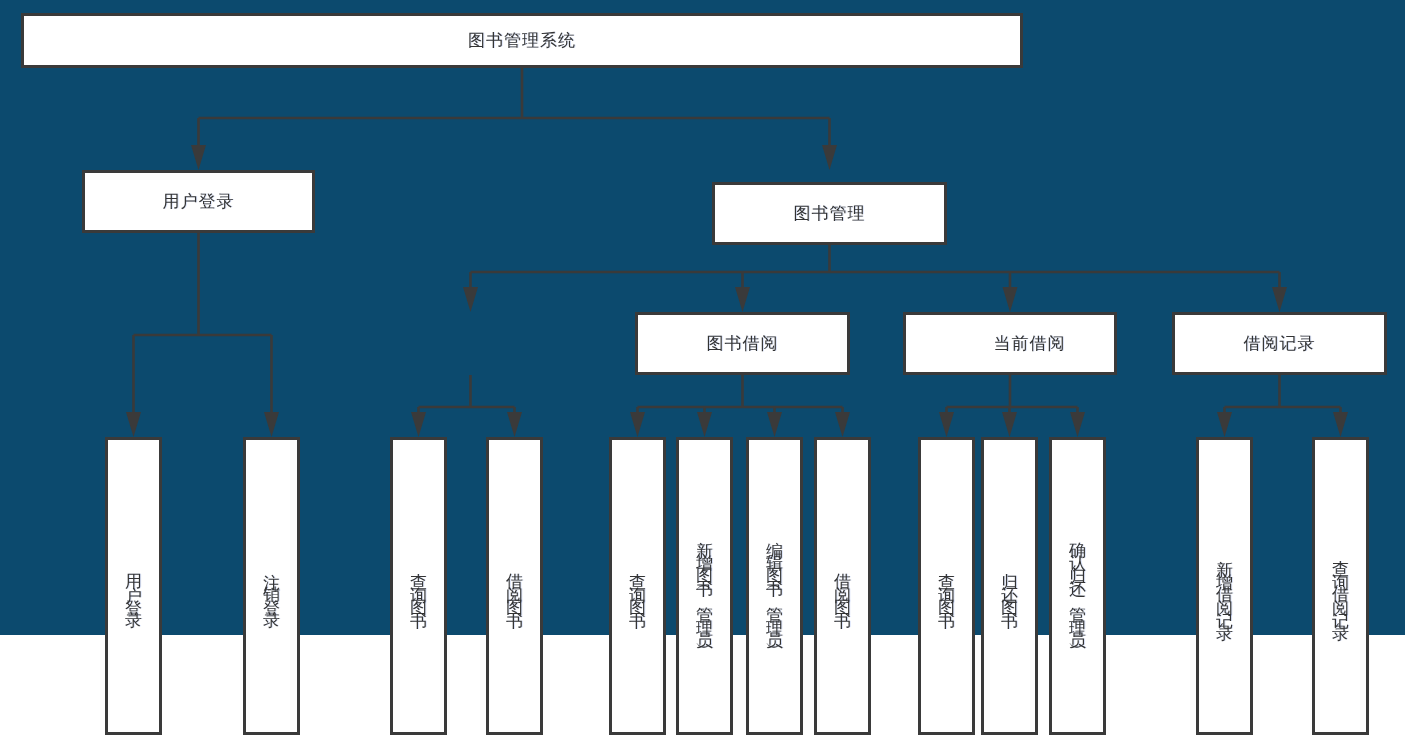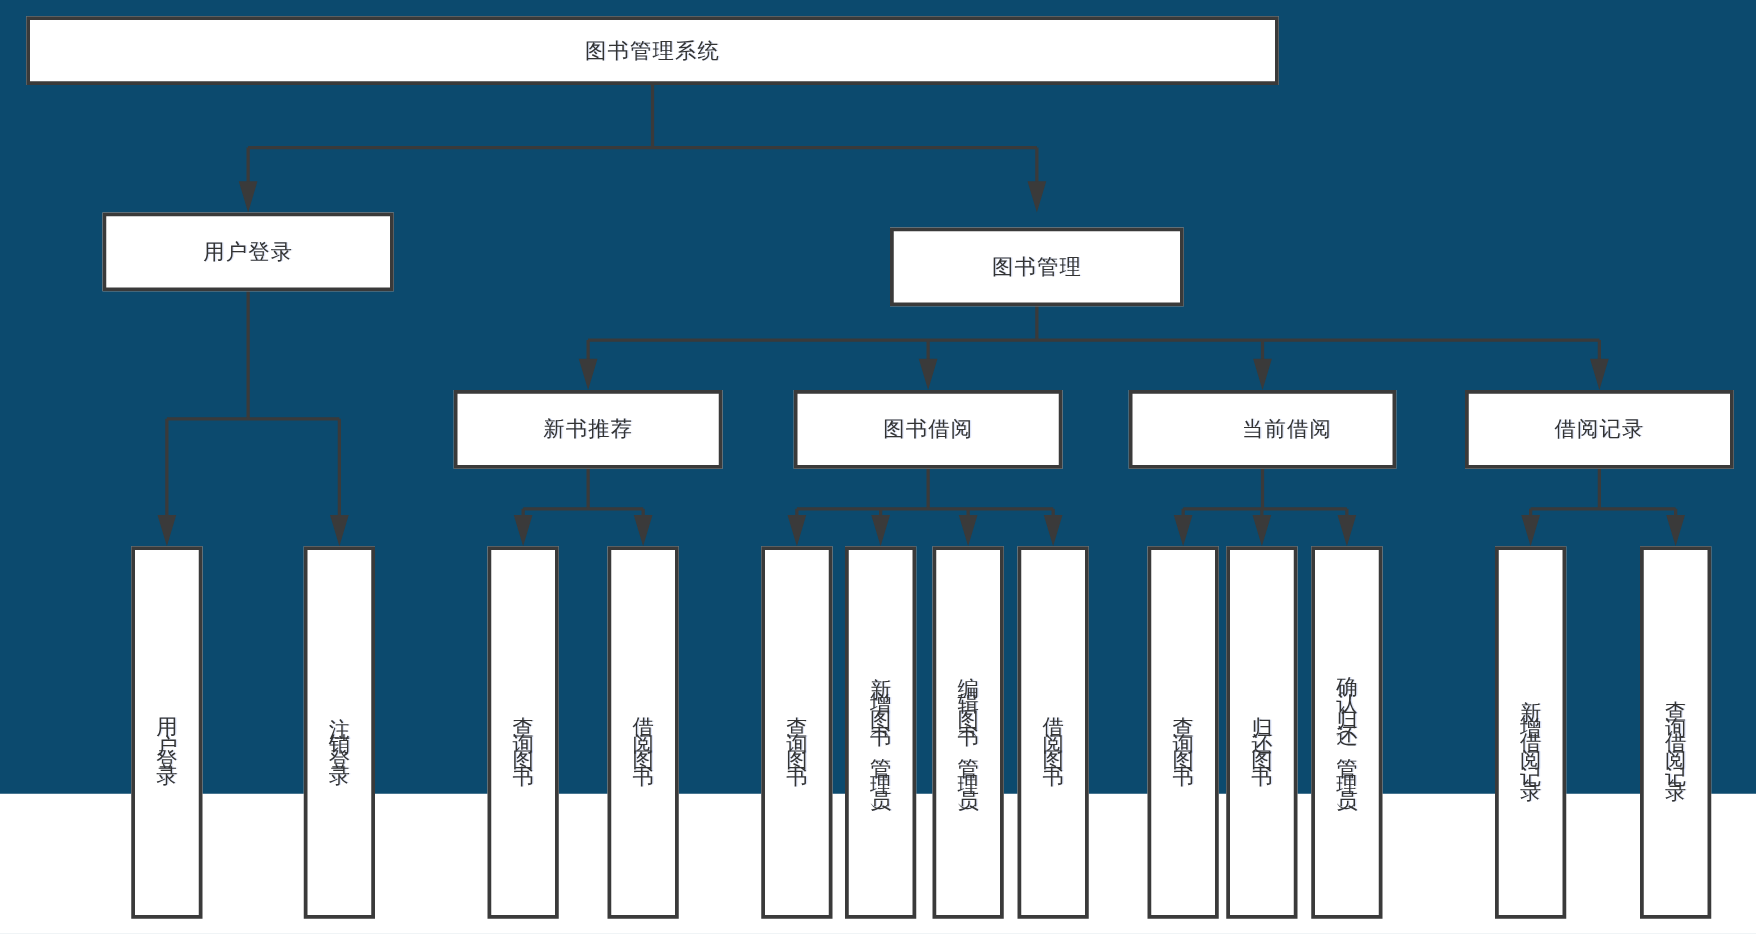--- a/index.html
+++ b/index.html
@@ -114,23 +114,20 @@
     <span class="lbl">图书管理系统</span>
   </div>
 
   <div class="node" id="n-l1-0">
     <span class="lbl">用户登录</span>
   </div>
   <div class="node" id="n-l1-1">
     <span class="lbl">图书管理</span>
   </div>
 
-  <div class="node" id="n-l2-0">
-    <span class="lbl">新书推荐</span>
-  </div>
   <div class="node" id="n-l2-1">
     <span class="lbl">图书借阅</span>
   </div>
   <div class="node" id="n-l2-2">
     <span class="lbl">当前借阅</span>
   </div>
   <div class="node" id="n-l2-3">
     <span class="lbl">借阅记录</span>
   </div>
 

